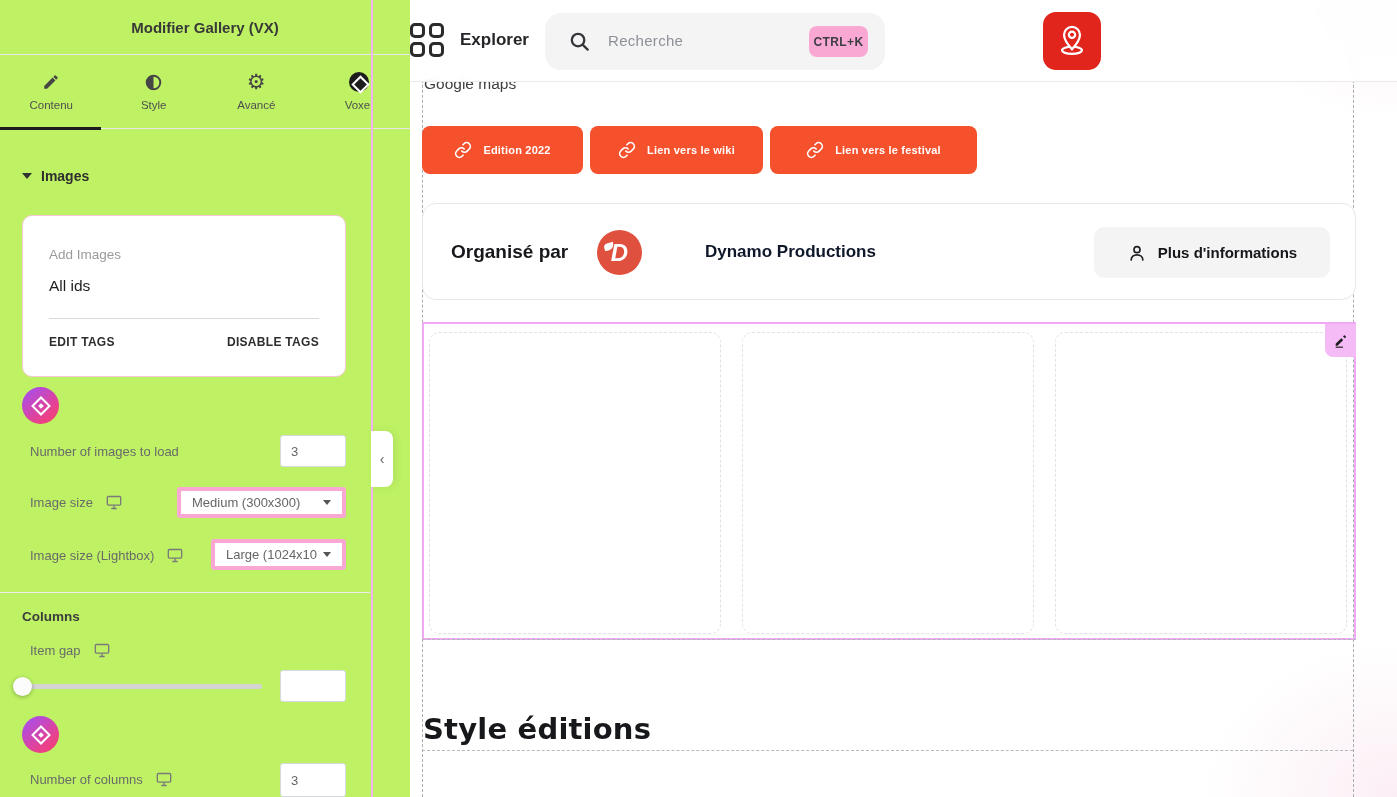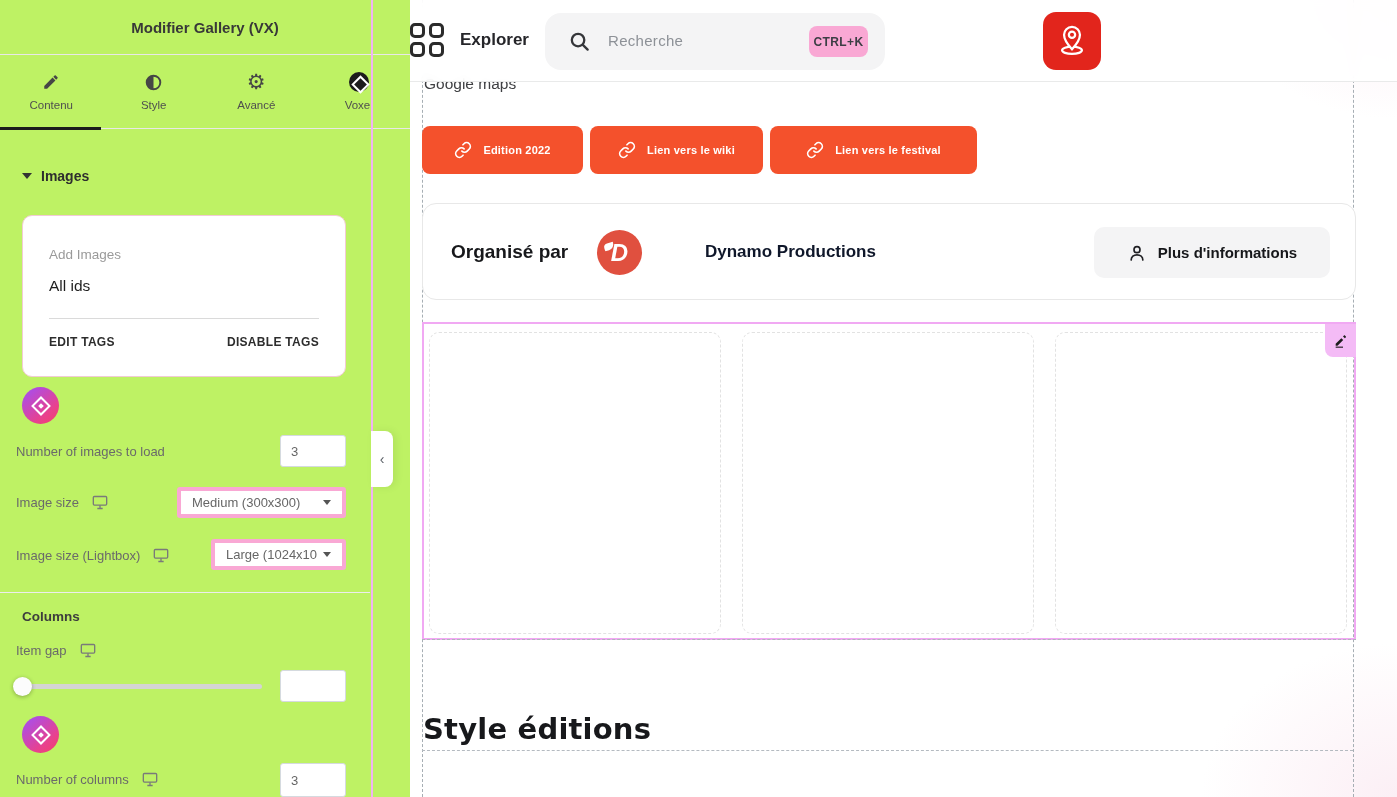--- a/index.html
+++ b/index.html
@@ -29,21 +29,21 @@
   .tags-row { position:absolute; left:26px; right:26px; top:119px; display:flex; justify-content:space-between; }
   .tag-btn { font-size:12px; font-weight:700; color:#2d2d2d; letter-spacing:.3px; cursor:pointer; }
 
   .voxel-grad { position:absolute; width:37px; height:37px; border-radius:50%; background:linear-gradient(140deg,#a44ff2 5%,#e9418d 70%,#f2406c 100%); }
   .voxel-grad::before { content:""; position:absolute; left:11.5px; top:11.5px; width:10px; height:10px; border:2.6px solid #fff; transform:rotate(45deg); }
   .voxel-grad::after { content:""; position:absolute; left:16.5px; top:16.5px; width:4px; height:4px; background:#fff; transform:rotate(45deg); }
   .vg1 { left:22px; top:387px; }
   .vg2 { left:22px; top:716px; }
 
   .field-label { font-size:13px; color:#6a6a6a; }
-  .label-row { position:absolute; left:16px; display:flex; align-items:center; gap:13px;justify-content:center; }
+  .label-row { position:absolute; left:30px; display:flex; align-items:center; gap:13px;justify-content:center; }
   .lr1 { top:444px; } .lr2 { top:495px; } .lr3 { top:548px; } .lr4 { top:643px; } .lr5 { top:772px; }
   .mini-input { position:absolute; left:280px; width:66px; height:32px; border:1px solid #d5dadf; border-radius:3px; font-size:13px; color:#666; padding:0 10px; background:#fff; font-family:"Liberation Sans", sans-serif; }
   .mi1 { top:435px; } .mi2 { top:670px; } .mi3 { top:763px; height:34px; }
   .select-box { position:absolute; height:31px; border:4px solid #f9a8d4; border-radius:3px; background:#fff; display:flex; align-items:center; padding:0 11px; font-size:13px; color:#666; cursor:pointer; overflow:hidden; }
   .sb1 { left:177px; top:487px; width:169px; }
   .sb2 { left:211px; top:539px; width:135px; }
   .select-box .sel-text { white-space:nowrap; overflow:hidden; flex:1; }
   .caret { width:0; height:0; border-left:4.5px solid transparent; border-right:4.5px solid transparent; border-top:5.5px solid #555; margin-left:6px; flex:none; }
 
   .panel-divider { position:absolute; left:0; top:592px; width:370px; border-top:1px solid #ededed; }

